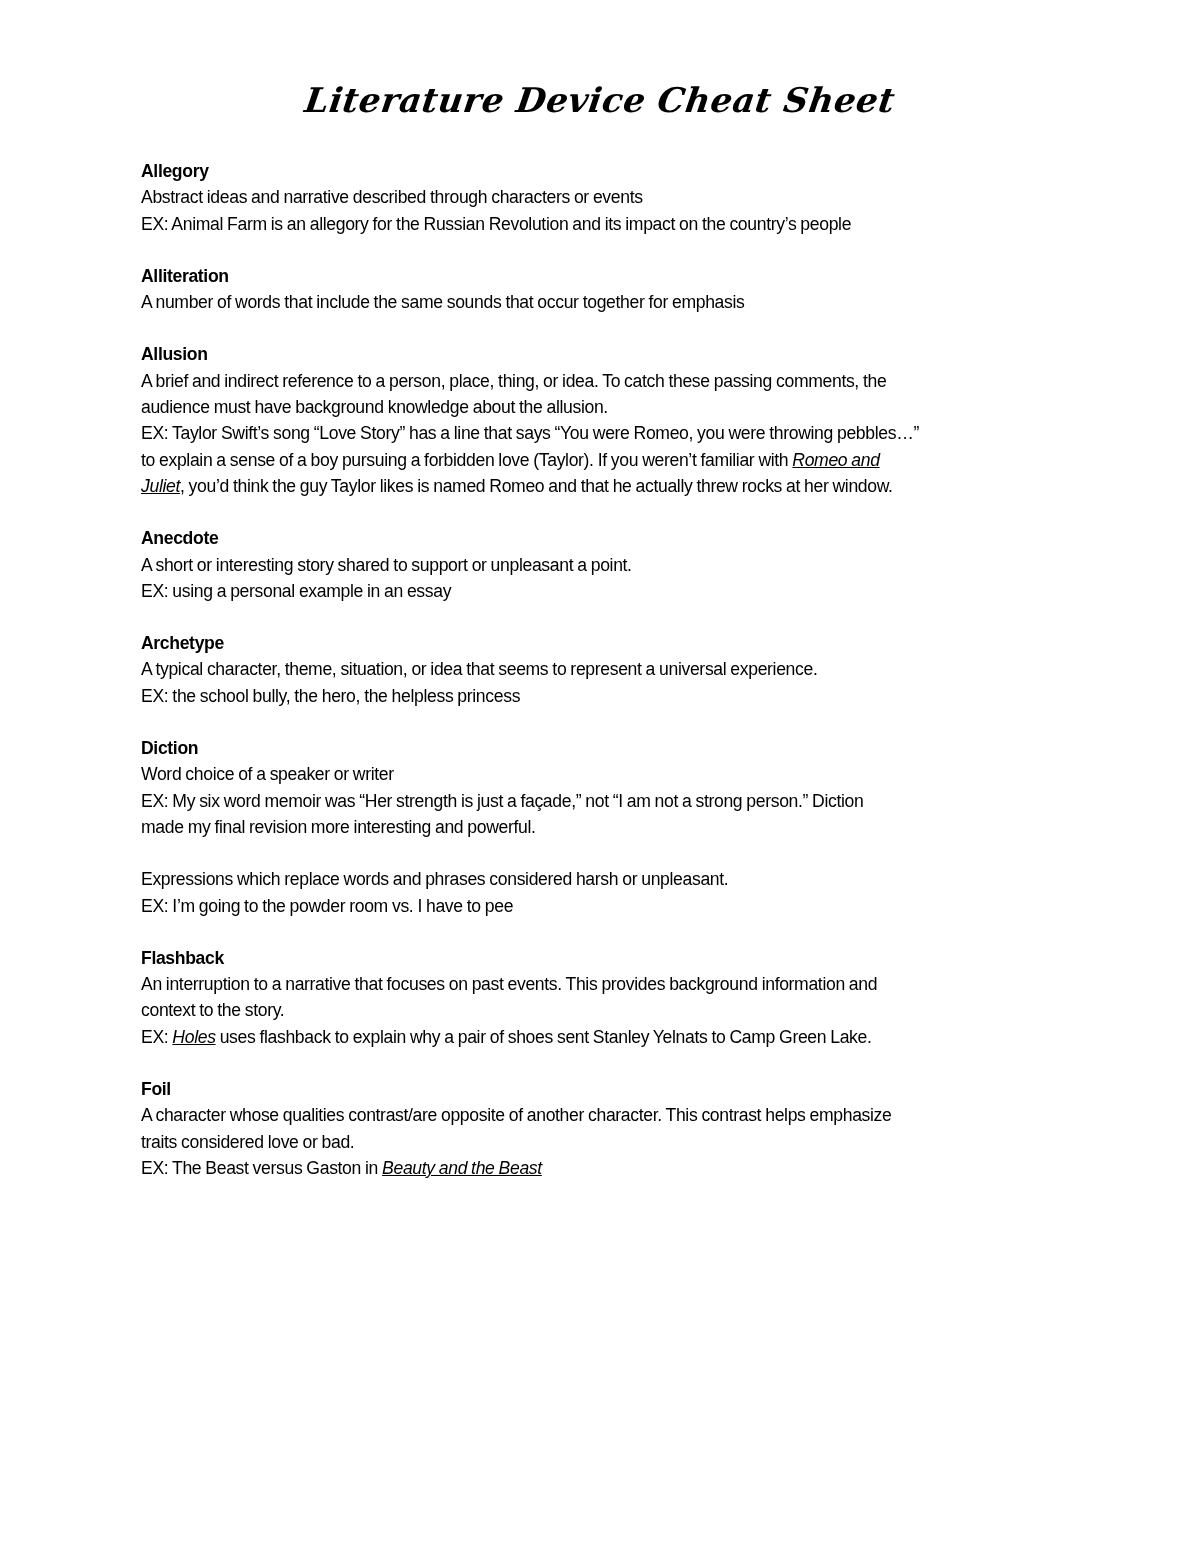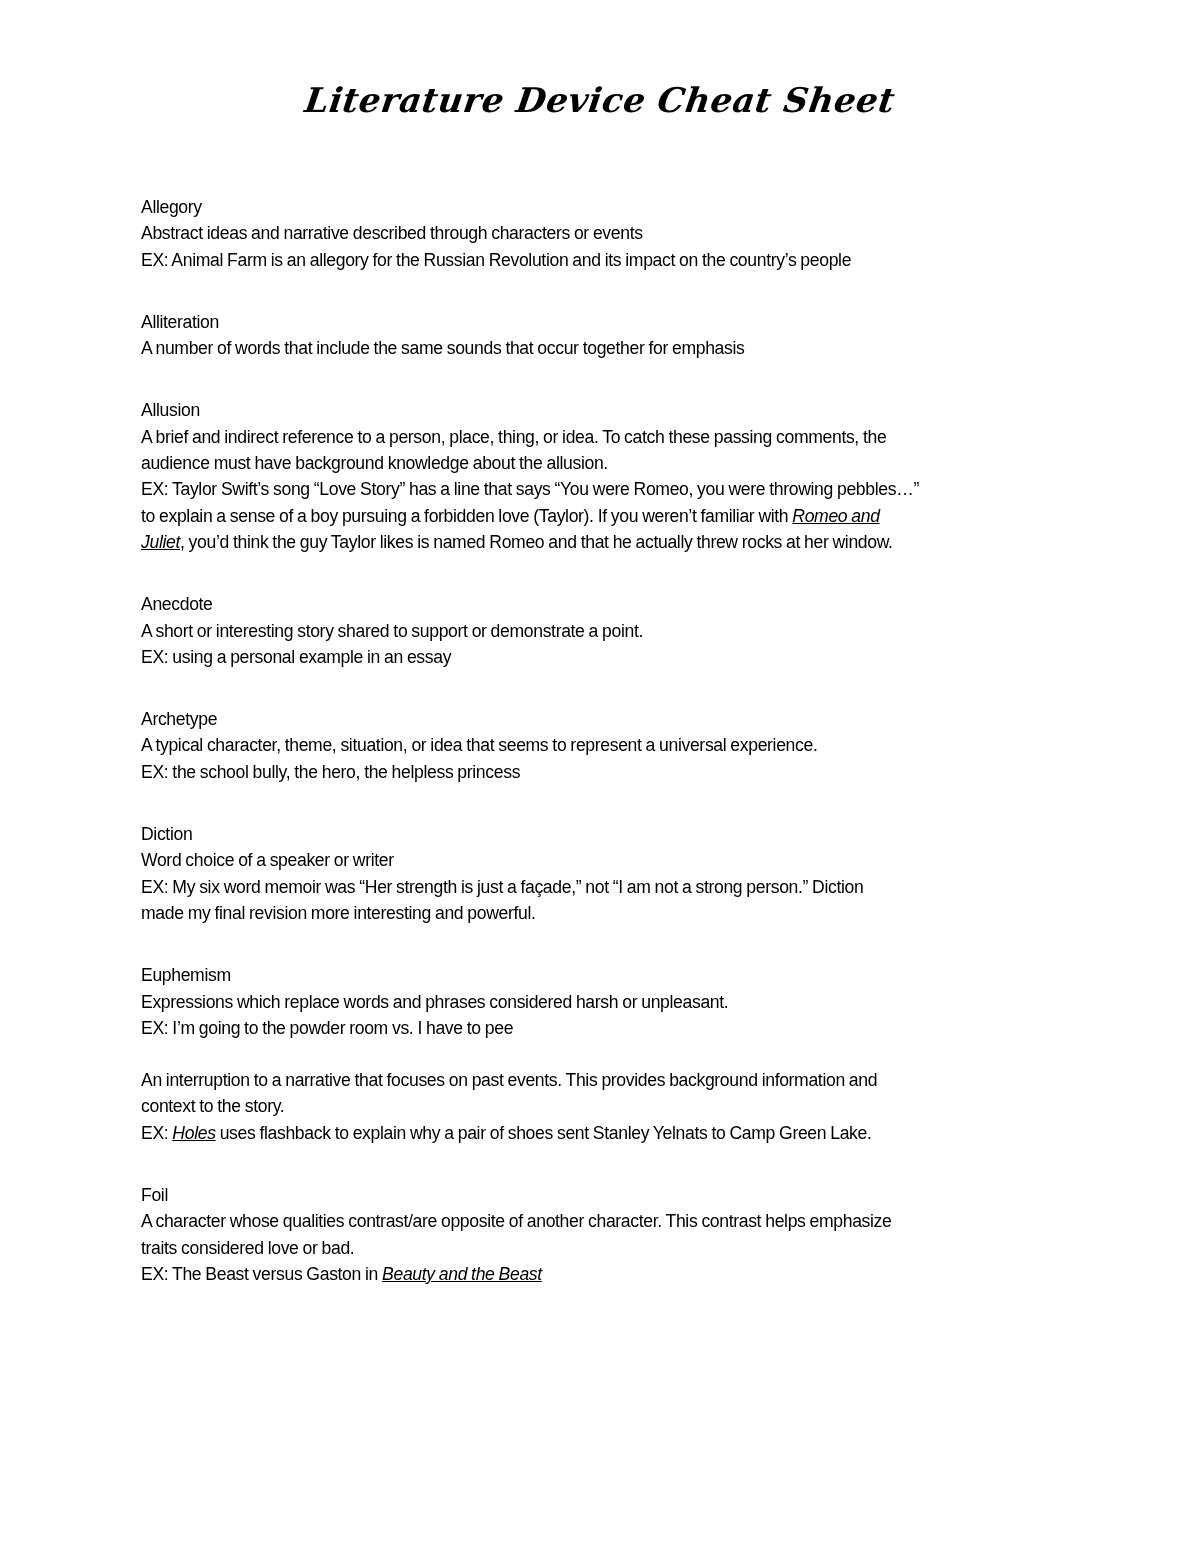--- a/index.html
+++ b/index.html
@@ -46,22 +46,21 @@
       margin: 0 0 26px 0;
     }
     .term, .line {
       font-size: 17.6px;
       line-height: 26.3px;
       white-space: nowrap;
       letter-spacing: -0.35px;
       word-spacing: -0.5px;
     }
     .term {
-      font-weight: normal;
-      margin-top: 36px;
+      font-weight: bold;
     }
     em { font-style: italic; text-decoration: underline; }
   </style>
 </head>
 <body>
 
 <div class="page">
 
   <div class="title">Literature Device Cheat Sheet</div>
 
@@ -82,44 +81,44 @@
       <div class="term">Allusion</div>
       <div class="line">A brief and indirect reference to a person, place, thing, or idea. To catch these passing comments, the</div>
       <div class="line">audience must have background knowledge about the allusion.</div>
       <div class="line">EX: Taylor Swift’s song “Love Story” has a line that says “You were Romeo, you were throwing pebbles…”</div>
       <div class="line"><span>to explain a sense of a boy pursuing a forbidden love (Taylor). If you weren’t familiar with </span><em>Romeo and</em></div>
       <div class="line"><em>Juliet</em><span>, you’d think the guy Taylor likes is named Romeo and that he actually threw rocks at her window.</span></div>
     </div>
 
     <div class="entry">
       <div class="term">Anecdote</div>
-      <div class="line">A short or interesting story shared to support or demonstrate a point.</div>
+      <div class="line">A short or interesting story shared to support or unpleasant a point.</div>
       <div class="line">EX: using a personal example in an essay</div>
     </div>
 
     <div class="entry">
       <div class="term">Archetype</div>
       <div class="line">A typical character, theme, situation, or idea that seems to represent a universal experience.</div>
       <div class="line">EX: the school bully, the hero, the helpless princess</div>
     </div>
 
     <div class="entry">
       <div class="term">Diction</div>
       <div class="line">Word choice of a speaker or writer</div>
       <div class="line">EX: My six word memoir was “Her strength is just a façade,” not “I am not a strong person.” Diction</div>
       <div class="line">made my final revision more interesting and powerful.</div>
     </div>
 
     <div class="entry">
-      <div class="term">Euphemism</div>
       <div class="line">Expressions which replace words and phrases considered harsh or unpleasant.</div>
       <div class="line">EX: I’m going to the powder room vs. I have to pee</div>
     </div>
 
     <div class="entry">
+      <div class="term">Flashback</div>
       <div class="line">An interruption to a narrative that focuses on past events. This provides background information and</div>
       <div class="line">context to the story.</div>
       <div class="line"><span>EX: </span><em>Holes</em><span> uses flashback to explain why a pair of shoes sent Stanley Yelnats to Camp Green Lake.</span></div>
     </div>
 
     <div class="entry">
       <div class="term">Foil</div>
       <div class="line">A character whose qualities contrast/are opposite of another character. This contrast helps emphasize</div>
       <div class="line">traits considered love or bad.</div>
       <div class="line"><span>EX: The Beast versus Gaston in </span><em>Beauty and the Beast</em></div>

